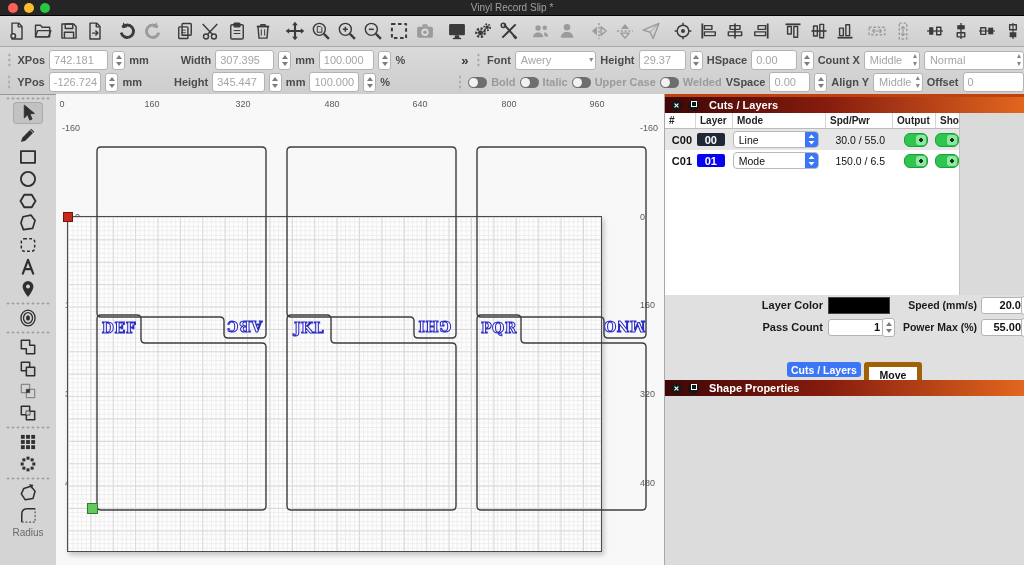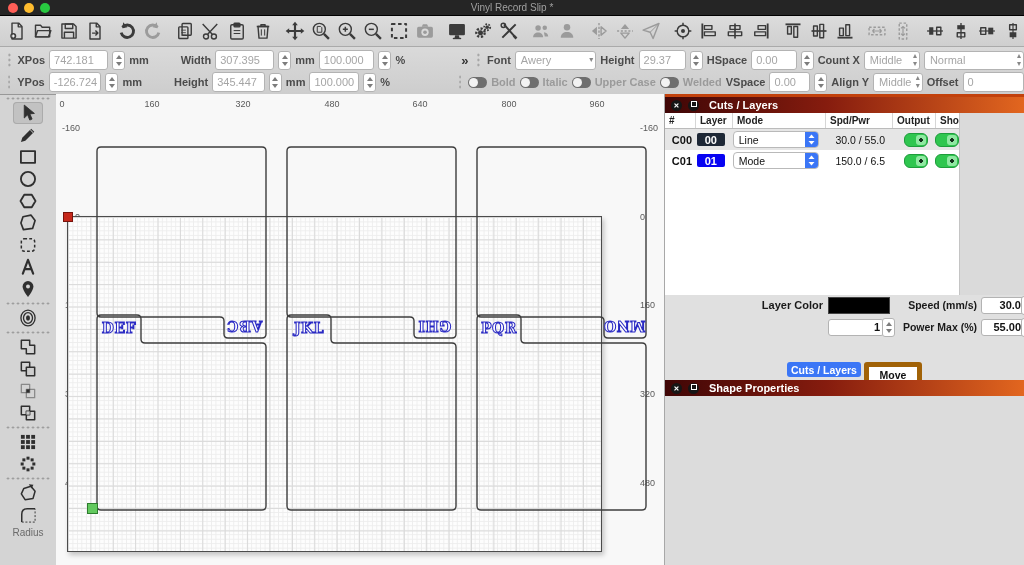--- a/index.html
+++ b/index.html
@@ -730,24 +730,25 @@
       
       
       
     </div>
 
     <div class="settings">
       <div class="srow" style="top:2px;left:0;right:0">
         <span class="slab">Layer Color</span>
         <span id="lcolor" style="background: rgb(0, 0, 0);"></span>
         <span class="slab2">Speed (mm/s)</span>
-        <span class="sfld" style="left:316px;width:36px">30.0</span>
+        <span class="sfld" style="left:316px;width:36px">20.0</span>
         <span class="stp" style="position:absolute;left:356px"></span>
       </div>
       <div class="srow" style="top:24px;left:0;right:0">
+        <span class="slab">Pass Count</span>
         <span class="sfld" style="left:163px;width:48px">1</span>
         <span class="stp" style="position:absolute;left:217px"></span>
         <span class="slab2">Power Max (%)</span>
         <span class="sfld" style="left:316px;width:36px">55.00</span>
         <span class="stp" style="position:absolute;left:356px"></span>
       </div>
     </div>
 
     <div class="tabs">
       <span class="ptab active">Cuts / Layers</span>

